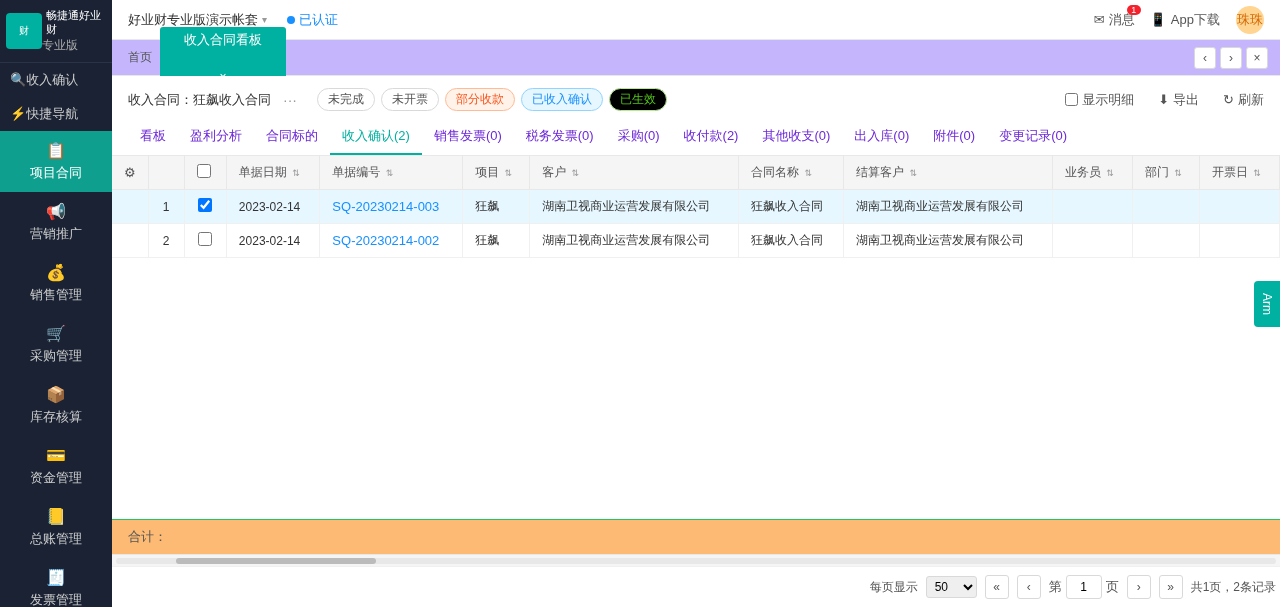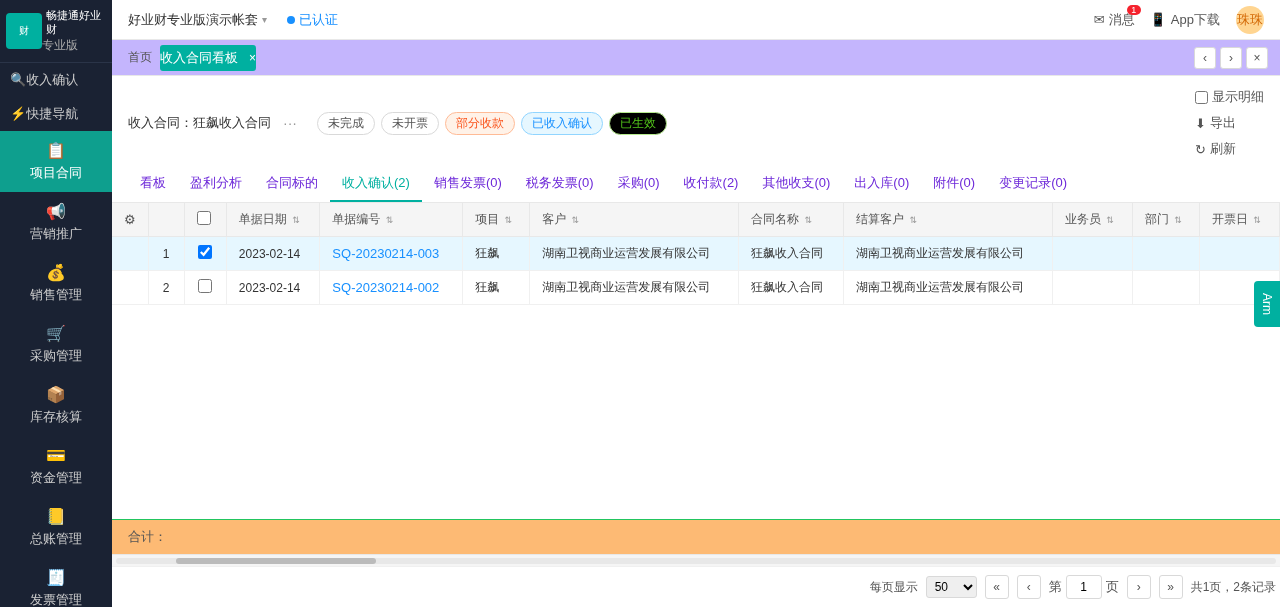--- a/index.html
+++ b/index.html
@@ -27,38 +27,38 @@
     .topbar-verified { display: flex; align-items: center; gap: 4px; color: #1890ff; font-size: 12px; margin-left: 12px; }
     .topbar-verified-dot { width: 8px; height: 8px; background: #1890ff; border-radius: 50%; }
     .topbar-right { margin-left: auto; display: flex; align-items: center; gap: 16px; }
     .topbar-action { display: flex; align-items: center; gap: 4px; cursor: pointer; color: #555; font-size: 12px; position: relative; }
     .topbar-badge { position: absolute; top: -6px; right: -6px; background: #f5222d; color: #fff; border-radius: 8px; font-size: 9px; padding: 0 4px; min-width: 14px; text-align: center; }
     .topbar-avatar { width: 28px; height: 28px; background: #ffd591; border-radius: 50%; display: flex; align-items: center; justify-content: center; font-size: 11px; color: #d46b08; }
 
     
     .tabbar { background: #c4b5fd; display: flex; align-items: center; padding: 0 12px; height: 36px; border-bottom: 1px solid #e8e8e8; gap: 4px; flex-shrink: 0; }
     .tabbar-home { color: #555; font-size: 12px; cursor: pointer; padding: 0 4px; }
-    .tabbar-tab { display: flex; align-items: center; gap: 11px; background: #00b0a0; color: #fff; padding: 4px 0; border-radius: 3px; font-size: 12px; cursor: pointer; }
+    .tabbar-tab { display: flex; align-items: center; gap: 21px; background: #00b0a0; color: #fff; padding: 4px 24px; border-radius: 3px; font-size: 12px; cursor: pointer; flex-direction: column; }
     .tabbar-tab-close { cursor: pointer; font-size: 12px; }
     .tabbar-nav { margin-left: auto; display: flex; gap: 4px; }
     .tabbar-nav-btn { width: 22px; height: 22px; background: #fff; border: 1px solid #d9d9d9; border-radius: 3px; display: flex; align-items: center; justify-content: center; cursor: pointer; color: #555; font-size: 12px; }
 
     
     .content { flex: 1; display: flex; flex-direction: column; overflow: hidden; background: #fff; }
 
     
     .contract-header { display: flex; align-items: center; padding: 12px 16px 8px; gap: 12px; flex-shrink: 0; }
     .contract-title { font-size: 14px; color: #333; font-weight: 500; }
     .contract-title-more { color: #999; cursor: pointer; font-size: 14px; }
     .contract-status-bar { display: flex; gap: 6px; margin-left: 8px; }
     .status-btn { padding: 2px 10px; border-radius: 12px; font-size: 12px; border: 1px solid #d9d9d9; background: #fff; cursor: pointer; color: #555; }
     .status-btn.orange { background: #fff2e8; border-color: #ffbb96; color: #fa541c; }
     .status-btn.blue { background: #e6f7ff; border-color: #91d5ff; color: #1890ff; }
     .status-btn.green { background: #000000; border-color: #b7eb8f; color: #52c41a; }
-    .contract-actions { margin-left: auto; display: flex; gap: 8px; flex-direction: column; }
+    .contract-actions { margin-left: auto; display: flex; gap: 24px; }
     .contract-action-btn { display: flex; align-items: center; gap: 4px; color: #555; font-size: 12px; cursor: pointer; }
 
     
     .subtabs { display: flex; align-items: center; border-bottom: 1px solid #e8e8e8; padding: 0 16px; flex-shrink: 0; }
     .subtab { padding: 8px 12px; font-size: 13px; cursor: pointer; color: #6d28d9; border-bottom: 2px solid transparent; white-space: nowrap; }
     .subtab.active { color: #00b0a0; border-bottom-color: #00b0a0; }
 
     
     .table-area { flex: 1; overflow: auto; position: relative; }
     .data-table { width: 100%; border-collapse: collapse; min-width: 900px; }

